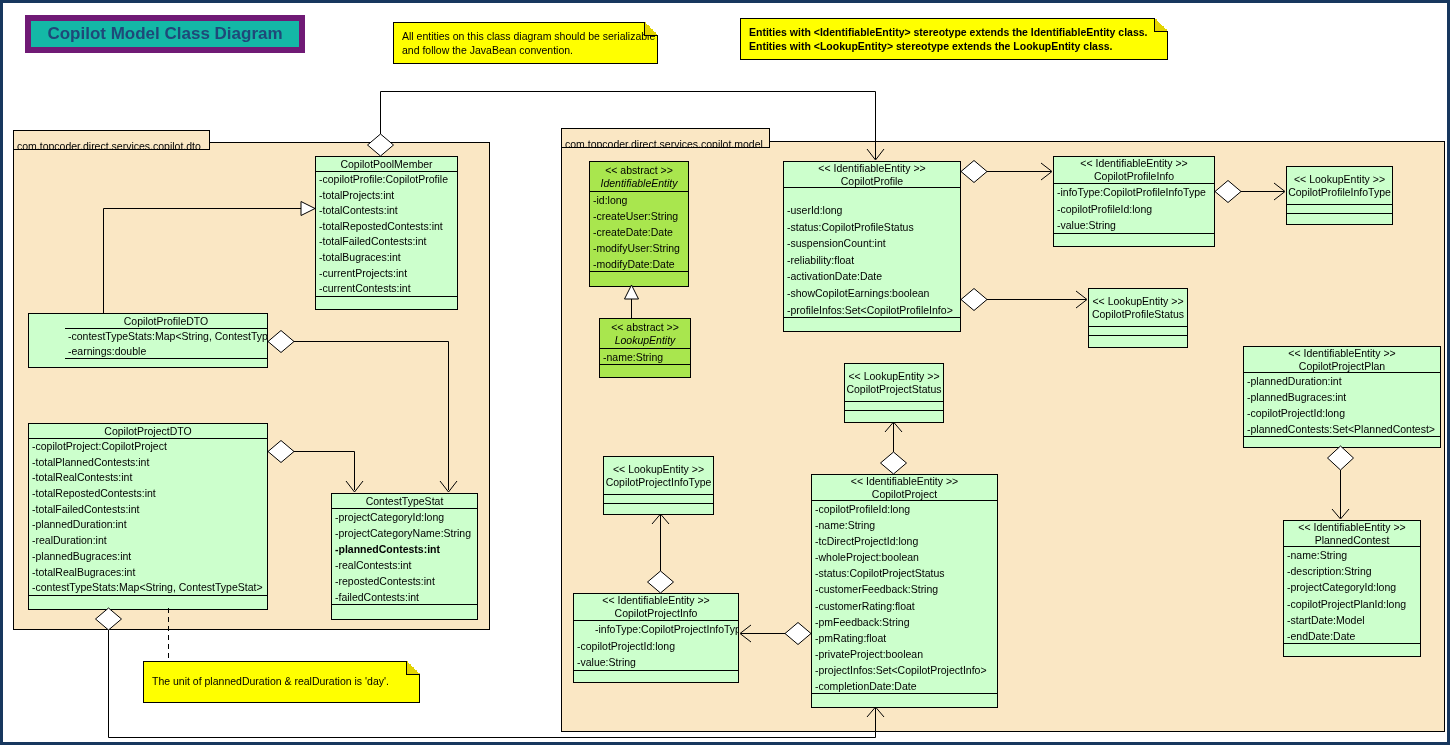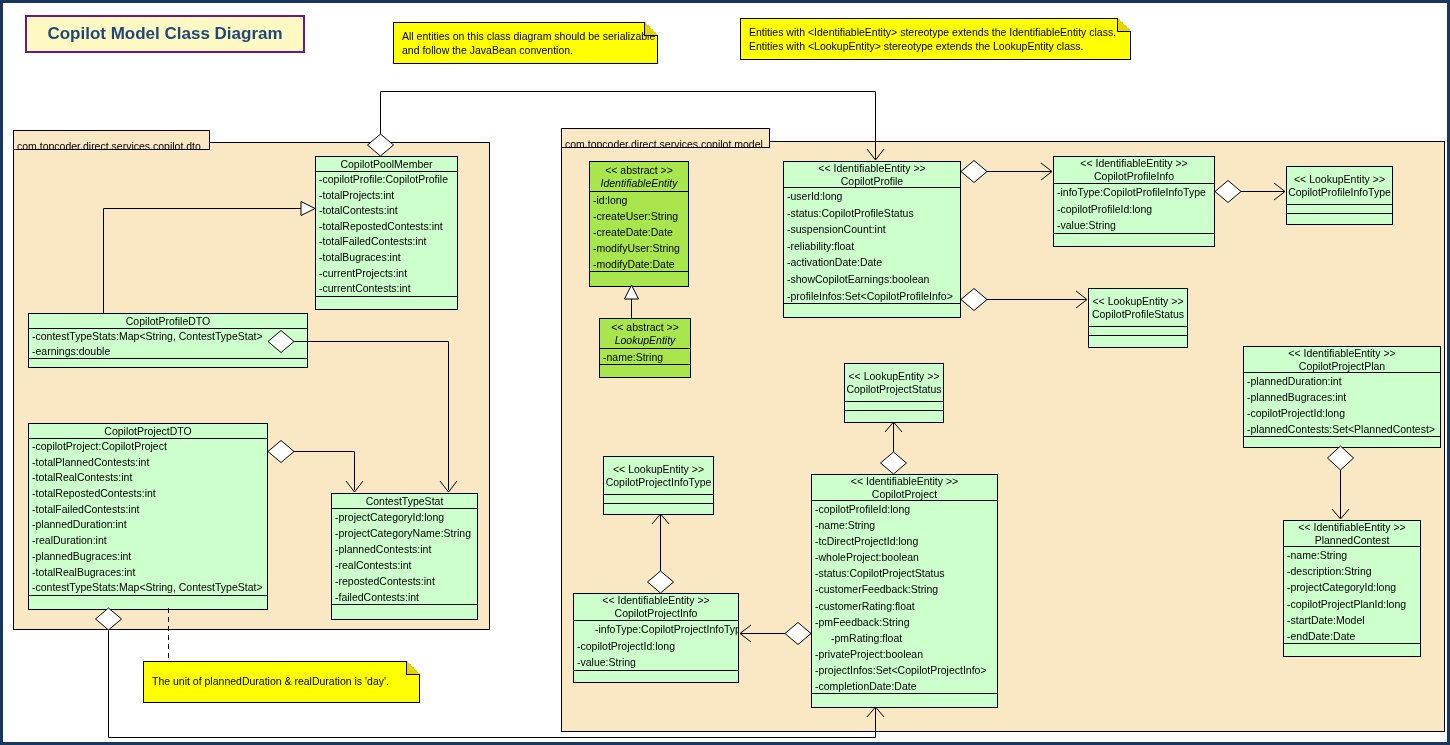--- a/index.html
+++ b/index.html
@@ -4,21 +4,21 @@
 <style>
   html,body{margin:0;padding:0;background:#fff;}
   #canvas{
     position:relative;width:1450px;height:745px;box-sizing:border-box;
     border:3px solid #17375E;background:#fff;overflow:hidden;
     font-family:"Liberation Sans","DejaVu Sans",sans-serif;color:#000;
   }
   
   .title-box{
     position:absolute;left:22px;top:12px;width:280px;height:38px;box-sizing:border-box;
-    background:#fef9c3;border:2px solid #701a75;display:flex;align-items:center;justify-content:center;
+    background:#14b8a6;border:6px solid #701a75;display:flex;align-items:center;justify-content:center;
   }
   .title-box span{font-size:17px;font-weight:bold;color:#1F4879;letter-spacing:0px;}
   
   .note{
     position:absolute;box-sizing:border-box;background:#FFFF00;border:1px solid #000;
     padding:6px 8px 4px 8px;font-size:10.5px;line-height:14px;white-space:nowrap;
   }
   .note .fold{
     position:absolute;top:-1px;right:-1px;width:14px;height:14px;
     background:linear-gradient(to bottom left,#ffffff 50%,#e3d400 50%);
@@ -64,21 +64,21 @@
           <div class="attr" style="height: 15.6px; line-height: 15.6px;">-totalProjects:int</div>
           <div class="attr" style="height: 15.6px; line-height: 15.6px;">-totalContests:int</div>
           <div class="attr" style="height: 15.6px; line-height: 15.6px;">-totalRepostedContests:int</div>
           <div class="attr" style="height: 15.6px; line-height: 15.6px;">-totalFailedContests:int</div>
           <div class="attr" style="height: 15.6px; line-height: 15.6px;">-totalBugraces:int</div>
           <div class="attr" style="height: 15.6px; line-height: 15.6px;">-currentProjects:int</div>
           <div class="attr" style="height: 15.6px; line-height: 15.6px;">-currentContests:int</div>
         </div>
         <div class="cls-ops" style="height: 12px;"></div>
       </div>
-      <div class="cls" style="left: 25px; top: 310px; width: 280px;">
+      <div class="cls" style="left: 25px; top: 310px; width: 240px; padding-left: 36px;">
         <div class="cls-head" style="height: 15px;">
           <div class="cls-name">CopilotProfileDTO</div>
         </div>
         <div class="cls-attrs" style="height: 30px;">
           <div class="attr" style="height: 15px; line-height: 15px;">-contestTypeStats:Map&lt;String, ContestTypeStat&gt;</div>
           <div class="attr" style="height: 15px; line-height: 15px;">-earnings:double</div>
         </div>
         <div class="cls-ops" style="height: 8px;"></div>
       </div>
       <div class="cls" style="left: 25px; top: 420px; width: 240px;">
@@ -99,21 +99,21 @@
         </div>
         <div class="cls-ops" style="height: 13px;"></div>
       </div>
       <div class="cls" style="left: 328px; top: 490px; width: 147px;">
         <div class="cls-head" style="height: 15px;">
           <div class="cls-name">ContestTypeStat</div>
         </div>
         <div class="cls-attrs" style="height: 96px;">
           <div class="attr" style="height: 16px; line-height: 16px;">-projectCategoryId:long</div>
           <div class="attr" style="height: 16px; line-height: 16px;">-projectCategoryName:String</div>
-          <div class="attr" style="height: 16px; line-height: 16px;">-plannedContests:int</div>
+          <div class="attr" style="height: 16px; line-height: 16px; font-weight: bold;">-plannedContests:int</div>
           <div class="attr" style="height: 16px; line-height: 16px;">-realContests:int</div>
           <div class="attr" style="height: 16px; line-height: 16px;">-repostedContests:int</div>
           <div class="attr" style="height: 16px; line-height: 16px;">-failedContests:int</div>
         </div>
         <div class="cls-ops" style="height: 14px;"></div>
       </div>
       <div class="cls abstract" style="left: 586px; top: 158px; width: 100px;">
         <div class="cls-head" style="height: 30px;">
           <div class="stereo">&lt;&lt; abstract &gt;&gt;</div>
           <div class="cls-name it">IdentifiableEntity</div>
@@ -135,21 +135,21 @@
         <div class="cls-attrs" style="height: 16px;">
           <div class="attr" style="height: 16px; line-height: 16px;">-name:String</div>
         </div>
         <div class="cls-ops" style="height: 12px;"></div>
       </div>
       <div class="cls" style="left: 780px; top: 158px; width: 178px;">
         <div class="cls-head" style="height: 26px;">
           <div class="stereo">&lt;&lt; IdentifiableEntity &gt;&gt;</div>
           <div class="cls-name">CopilotProfile</div>
         </div>
-        <div class="cls-attrs" style="height: 116px;">
+        <div class="cls-attrs" style="height: 116px; margin-top: 14px;">
           <div class="attr" style="height: 16.6px; line-height: 16.6px;">-userId:long</div>
           <div class="attr" style="height: 16.6px; line-height: 16.6px;">-status:CopilotProfileStatus</div>
           <div class="attr" style="height: 16.6px; line-height: 16.6px;">-suspensionCount:int</div>
           <div class="attr" style="height: 16.6px; line-height: 16.6px;">-reliability:float</div>
           <div class="attr" style="height: 16.6px; line-height: 16.6px;">-activationDate:Date</div>
           <div class="attr" style="height: 16.6px; line-height: 16.6px;">-showCopilotEarnings:boolean</div>
           <div class="attr" style="height: 16.6px; line-height: 16.6px;">-profileInfos:Set&lt;CopilotProfileInfo&gt;</div>
         </div>
         <div class="cls-ops" style="height: 13px;"></div>
       </div>
@@ -204,21 +204,21 @@
         </div>
         <div class="cls-attrs" style="height: 193px;">
           <div class="attr" style="height: 16.1px; line-height: 16.1px;">-copilotProfileId:long</div>
           <div class="attr" style="height: 16.1px; line-height: 16.1px;">-name:String</div>
           <div class="attr" style="height: 16.1px; line-height: 16.1px;">-tcDirectProjectId:long</div>
           <div class="attr" style="height: 16.1px; line-height: 16.1px;">-wholeProject:boolean</div>
           <div class="attr" style="height: 16.1px; line-height: 16.1px;">-status:CopilotProjectStatus</div>
           <div class="attr" style="height: 16.1px; line-height: 16.1px;">-customerFeedback:String</div>
           <div class="attr" style="height: 16.1px; line-height: 16.1px;">-customerRating:float</div>
           <div class="attr" style="height: 16.1px; line-height: 16.1px;">-pmFeedback:String</div>
-          <div class="attr" style="height: 16.1px; line-height: 16.1px; margin-left: 16px;">-pmRating:float</div>
+          <div class="attr" style="height: 16.1px; line-height: 16.1px;">-pmRating:float</div>
           <div class="attr" style="height: 16.1px; line-height: 16.1px;">-privateProject:boolean</div>
           <div class="attr" style="height: 16.1px; line-height: 16.1px;">-projectInfos:Set&lt;CopilotProjectInfo&gt;</div>
           <div class="attr" style="height: 16.1px; line-height: 16.1px;">-completionDate:Date</div>
         </div>
         <div class="cls-ops" style="height: 13px;"></div>
       </div>
       <div class="cls" style="left: 570px; top: 590px; width: 166px;">
         <div class="cls-head" style="height: 27px;">
           <div class="stereo">&lt;&lt; IdentifiableEntity &gt;&gt;</div>
           <div class="cls-name">CopilotProjectInfo</div>
@@ -317,21 +317,21 @@
 
   <div class="title-box">
     <span>Copilot Model Class Diagram</span>
   </div>
 
   <div class="note" style="left:390px;top:19px;width:265px;height:42px;">
     <span class="fold"></span>
     <div>All entities on this class diagram should be serializable</div>
     <div>and follow the JavaBean convention.</div>
   </div>
-  <div class="note" style="left:737px;top:15px;width:391px;height:42px;">
+  <div class="note" style="left:737px;top:15px;width:428px;height:42px;font-weight:bold;">
     <span class="fold"></span>
     <div>Entities with &lt;IdentifiableEntity&gt; stereotype extends the IdentifiableEntity class.</div>
     <div>Entities with &lt;LookupEntity&gt; stereotype extends the LookupEntity class.</div>
   </div>
   <div class="note" style="left:140px;top:658px;width:277px;height:42px;padding-top:12px;">
     <span class="fold"></span>
     <div>The unit of plannedDuration &amp; realDuration is 'day'.</div>
   </div>
 
 </div>

